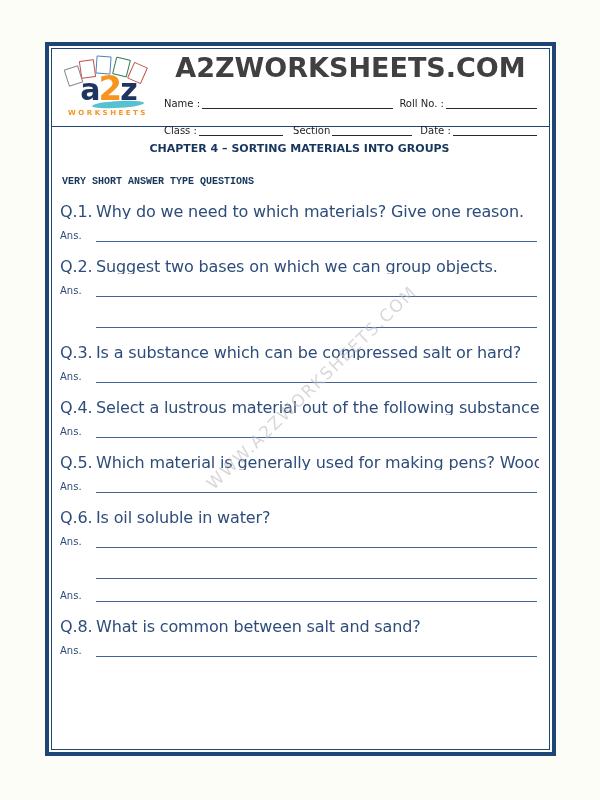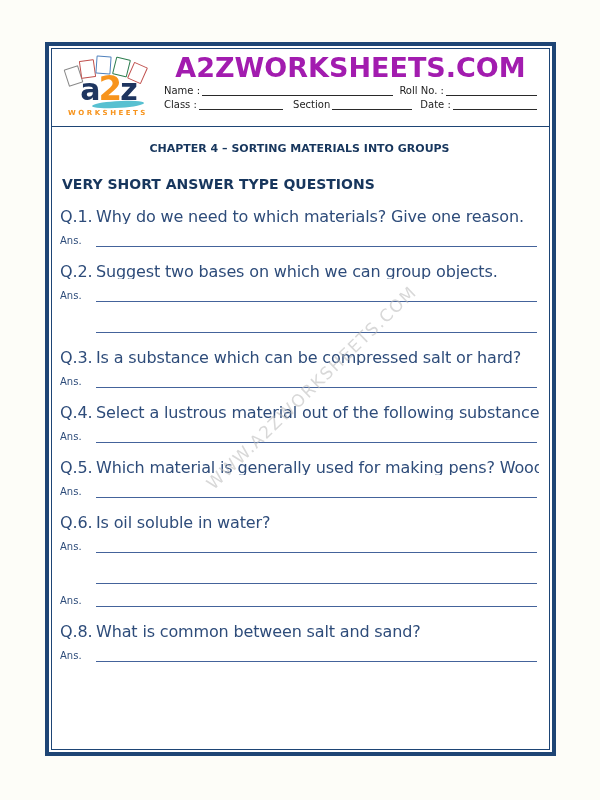--- a/index.html
+++ b/index.html
@@ -89,29 +89,29 @@
     flex: 1;
     display: flex;
     flex-direction: column;
     padding: 0 2px 0 6px;
   }
   .site-title {
     text-align: center;
     font-weight: bold;
     font-size: 27px;
     line-height: 29px;
-    color: #a21caf;
+    color: #404040;
     letter-spacing: 0px;
   }
   .f-row {
     display: flex;
     align-items: flex-end;
     font-size: 10px;
     color: #1d1d1d;
-    margin-top: 2px;
+    margin-top: 15px;
   }
   .f-label { white-space: nowrap; padding-right: 2px; }
   .f-line  { border-bottom: 1px solid #2a2a2a; height: 12px; }
   .name-line    { flex: 2.1; margin-right: 6px; }
   .roll-line    { flex: 1; }
   .class-line   { flex: 1; margin-right: 10px; }
   .section-line { flex: .95; margin-right: 8px; }
   .date-line    { flex: 1; }
   .gap-label { padding-left: 0; }
 
@@ -123,23 +123,24 @@
   .chapter-title {
     margin-top: 15px;
     text-align: center;
     font-weight: bold;
     font-size: 11px;
     color: #17365d;
   }
   .section-title {
     margin-top: 21px;
     font-weight: bold;
-    font-size: 14px;
+    font-size: 10px;
     color: #17365d;
     padding-left: 2px;
+    font-family: Liberation Mono, monospace;
   }
 
   .qa-block { }
   .q-row {
     display: flex;
     margin-top: 18px;
     font-size: 16px;
     line-height: 14px;
     color: #2e4c7a;
     letter-spacing: -0.15px;

